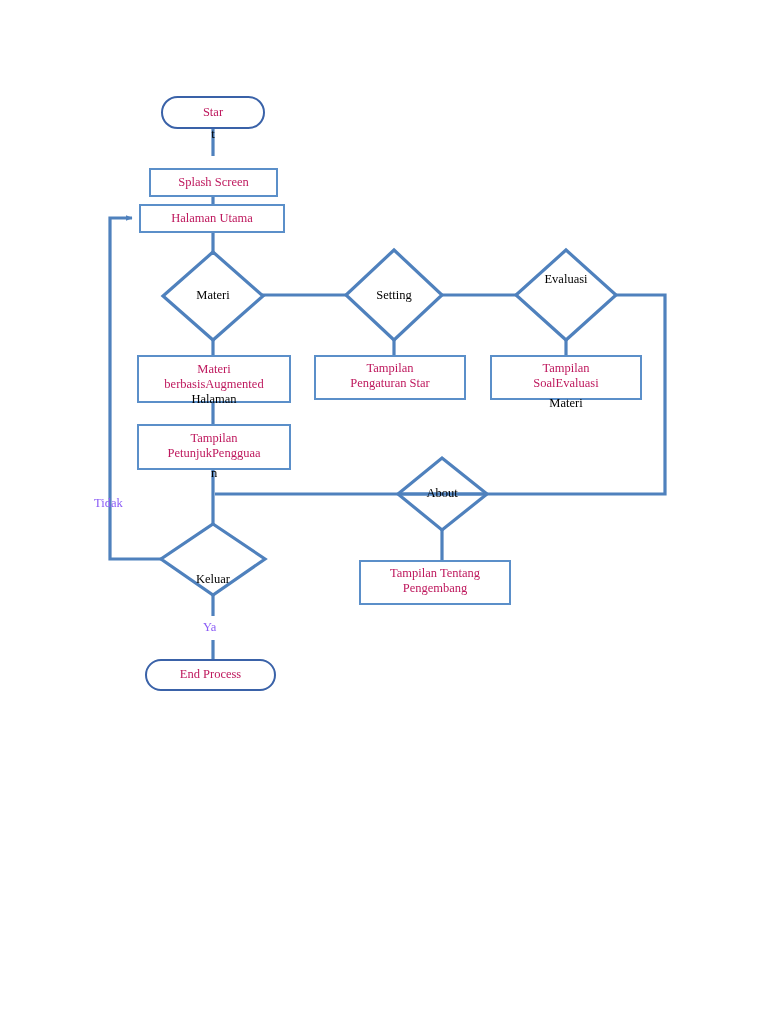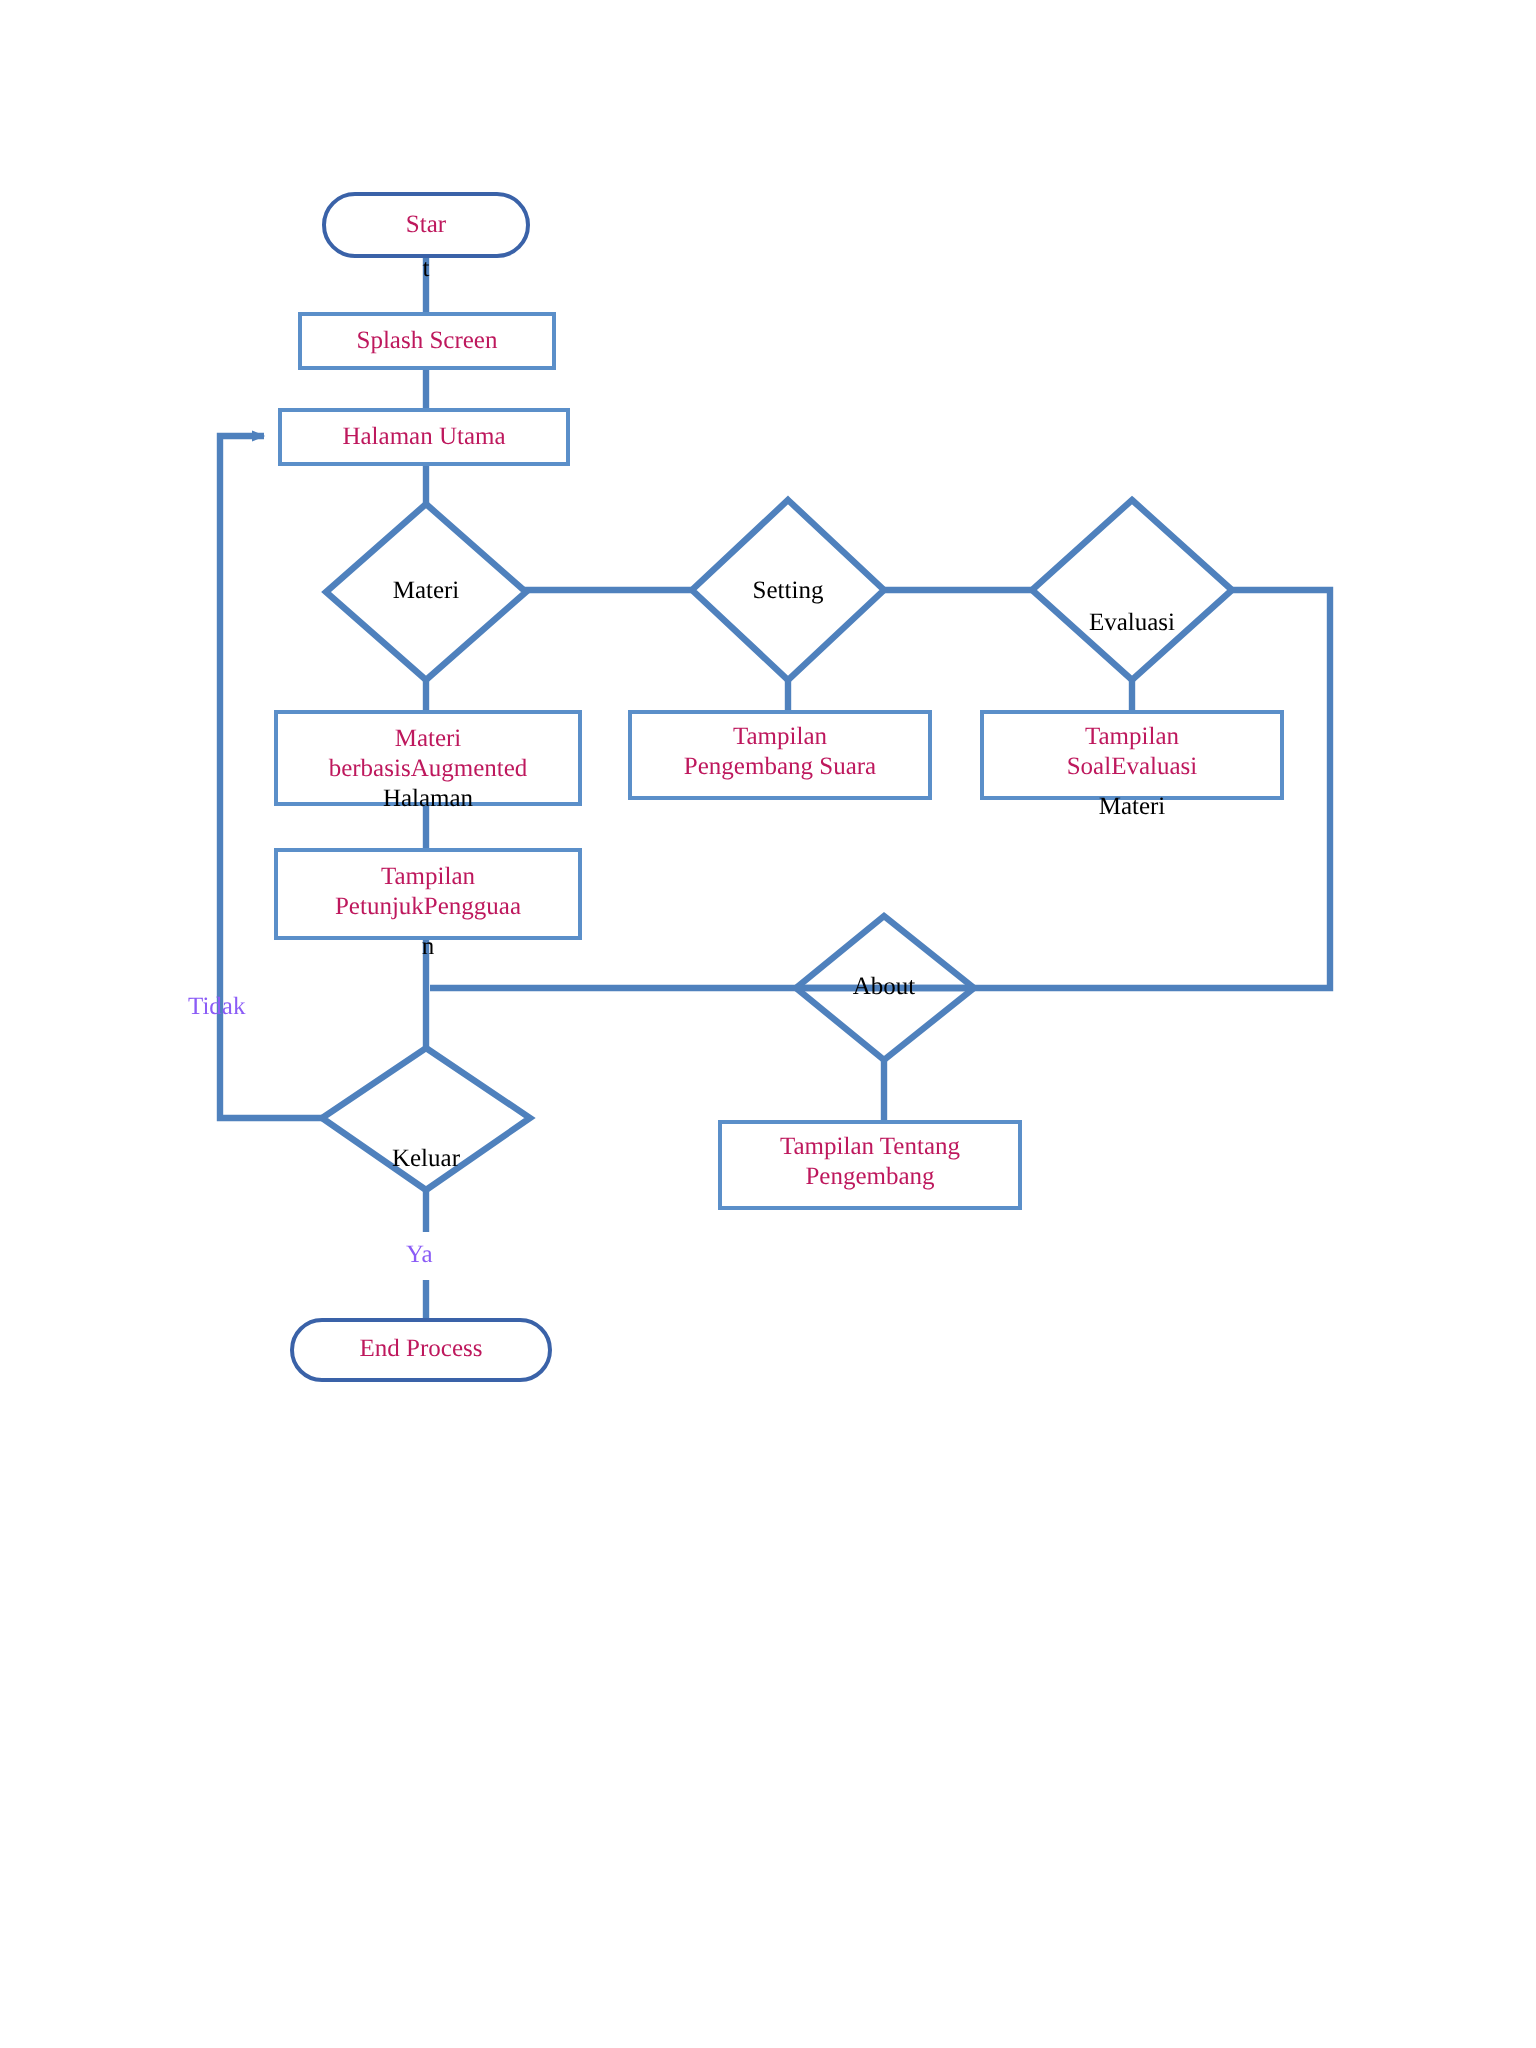--- a/index.html
+++ b/index.html
@@ -131,45 +131,45 @@
     <g stroke="#4F81BD" stroke-width="3.2" fill="none">
       <line x1="398" y1="494" x2="487" y2="494"></line>
     </g>
   </svg>
 
   <div class="node terminator" style="left:161px; top:96px; width:104px; height:33px;">
     <span>Star</span>
   </div>
   <span class="overflow-text" style="left:161px; top:127px; width:104px;">t</span>
 
-  <div class="node process" style="left:149px; top:156px; width:129px; height:29px;">
+  <div class="node process" style="left:149px; top:168px; width:129px; height:29px;">
     <span>Splash Screen</span>
   </div>
 
   <div class="node process" style="left:139px; top:204px; width:146px; height:29px;">
     <span>Halaman Utama</span>
   </div>
 
   <span class="diamond-label" style="left:163px; top:288px; width:100px;">Materi</span>
   <span class="diamond-label" style="left:344px; top:288px; width:100px;">Setting</span>
-  <span class="diamond-label" style="left:516px; top:304px; width:100px;">Evaluasi</span>
+  <span class="diamond-label" style="left:516px; top:272px; width:100px;">Evaluasi</span>
   <span class="diamond-label" style="left:392px; top:486px; width:100px;">About</span>
   <span class="diamond-label" style="left:163px; top:532px; width:100px;margin-top:40px;">Keluar</span>
 
   <div class="node process" style="left:137px; top:355px; width:154px; height:48px; display:block; padding-top:5px;">
     <div style="text-align:center;">Materi</div>
     <div style="text-align:center;">
       <span>berbasis</span><span class="ital">Augmented</span>
     </div>
   </div>
   <span class="overflow-text ital" style="left:137px; top:392px; width:154px;">Halaman</span>
 
   <div class="node process" style="left:314px; top:355px; width:152px; height:45px; display:block; padding-top:4px;">
     <div style="text-align:center;">Tampilan</div>
-    <div style="text-align:center;">Pengembang Suara</div>
+    <div style="text-align:center;">Pengaturan Star</div>
   </div>
 
   <div class="node process" style="left:490px; top:355px; width:152px; height:45px; display:block; padding-top:4px;">
     <div style="text-align:center;">Tampilan</div>
     <div style="text-align:center;">SoalEvaluasi</div>
   </div>
   <span class="overflow-text" style="left:490px; top:396px; width:152px;">Materi</span>
 
   <div class="node process" style="left:137px; top:424px; width:154px; height:46px; display:block; padding-top:5px;">
     <div style="text-align:center;">Tampilan</div>

